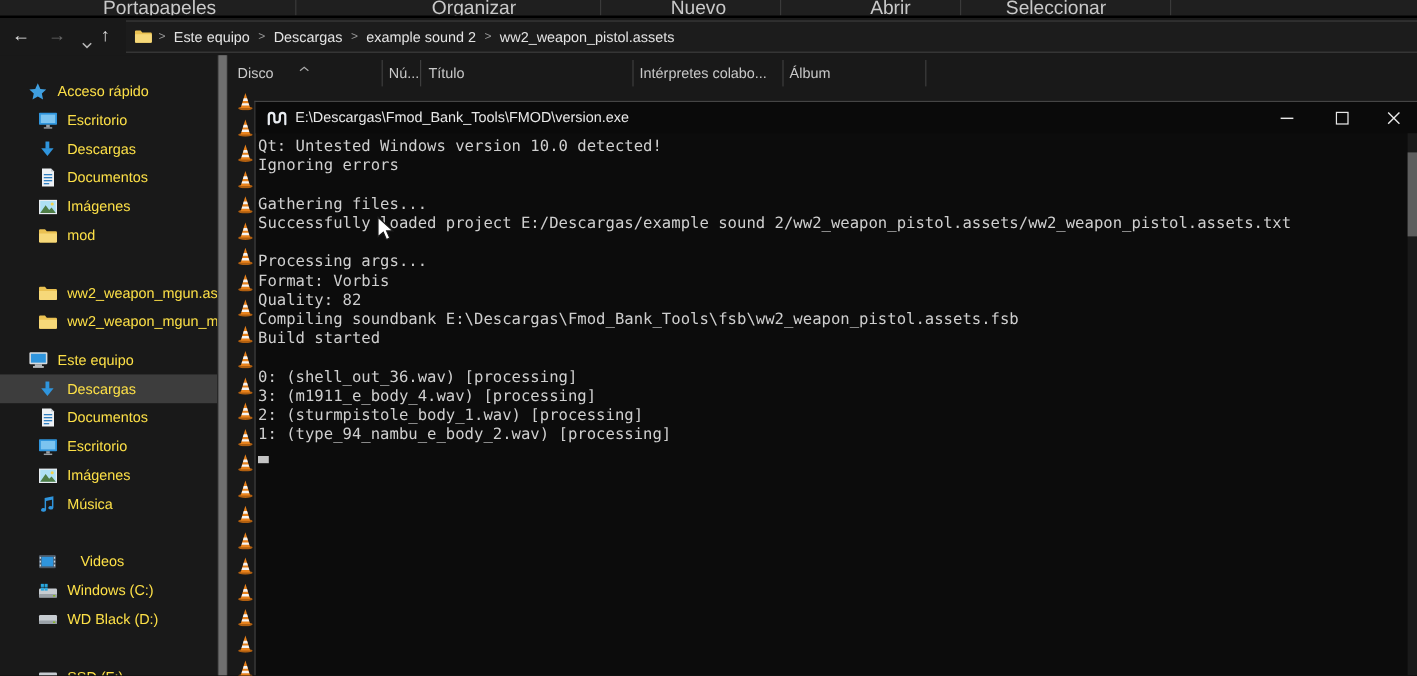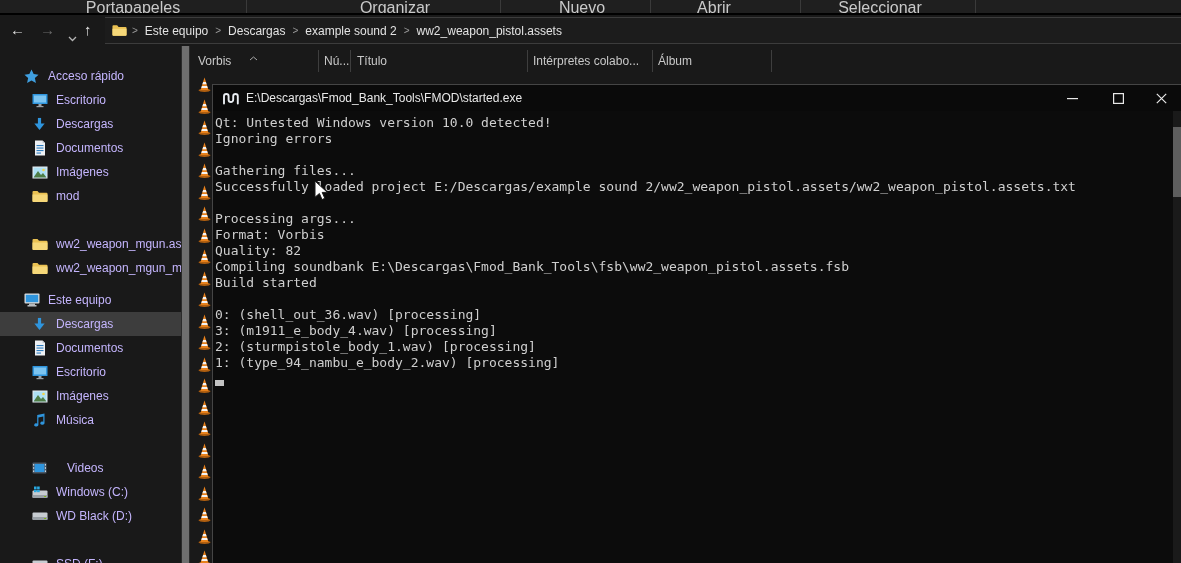--- a/index.html
+++ b/index.html
@@ -20,21 +20,21 @@
       border-top:1px solid #3c3c3c;border-bottom:1px solid #3c3c3c;display:flex;align-items:center;
       padding-left:7px;font-size:12px;color:#e3e3e3;white-space:nowrap}
   .crumb{padding:0 4px;cursor:default}
   .crumbsep{color:#9a9a9a;font-size:10px;padding:0 3px}
 
   
   #sidebar{position:absolute;left:0;top:46px;width:181px;bottom:0;background:#191919;overflow:hidden}
   .srow{position:absolute;left:0;width:181px;height:24px;display:flex;align-items:center;overflow:hidden;white-space:nowrap}
   .srow.sel{background:#3d3d3d}
   .srow .sicon{display:inline-flex;width:17px;justify-content:center;flex:none}
-  .srow .slabel{font-size:12px;color:#c4b5fd;margin-left:8px}
+  .srow .slabel{font-size:12px;color:#fde047;margin-left:8px}
   .srow.section{padding-left:23px}
   .srow.item{padding-left:31px}
   #side-scrollbar{position:absolute;left:181px;top:46px;width:9px;bottom:0;background:#2b2b2b}
   #side-scroll-thumb{position:absolute;left:182px;top:46px;width:7px;bottom:0;background:#6f6f6f}
 
   
   .colhead{position:absolute;top:54px;font-size:12px;color:#c9c9c9;white-space:nowrap;cursor:default}
   .colsep{position:absolute;top:50px;height:22px;width:1px;background:#3e3e3e}
   #sort-chevron{position:absolute;left:249px;top:47px}
 
@@ -61,21 +61,21 @@
 
   #mouse-cursor{position:absolute;left:314px;top:180px}
 </style>
 </head>
 <body>
 
 <div id="ribbon">
   <span class="rlabel" style="left:133px">Portapapeles</span>
   <span class="rlabel" style="left:395px">Organizar</span>
   <span class="rlabel" style="left:582px">Nuevo</span>
-  <span class="rlabel" style="left:714px">Abrir</span>
+  <span class="rlabel" style="left:742px">Abrir</span>
   <span class="rlabel" style="left:880px">Seleccionar</span>
   <div class="rsep" style="left:246px"></div>
   <div class="rsep" style="left:500px"></div>
   <div class="rsep" style="left:650px"></div>
   <div class="rsep" style="left:800px"></div>
   <div class="rsep" style="left:975px"></div>
 </div>
 <div id="ribbon-shadow"></div>
 
 <div id="navbar">
@@ -297,21 +297,21 @@
           <rect x="0.5" y="6" width="15" height="3" rx="1" fill="#9aa1a7"></rect>
           <rect x="12.2" y="7" width="1.8" height="1" fill="#7fba00"></rect>
         </svg>
       </span>
       <span class="slabel">SSD  (F:)</span>
     </div>
   </div>
 <div id="side-scrollbar"></div>
 <div id="side-scroll-thumb"></div>
 
-<span class="colhead" style="left:198px">Vorbis</span>
+<span class="colhead" style="left:198px">Disco</span>
 <span class="colhead" style="left:324px">Nú...</span>
 <span class="colhead" style="left:357px">Título</span>
 <span class="colhead" style="left:533px">Intérpretes colabo...</span>
 <span class="colhead" style="left:658px">Álbum</span>
 <div class="colsep" style="left:318px"></div>
 <div class="colsep" style="left:350px"></div>
 <div class="colsep" style="left:527px"></div>
 <div class="colsep" style="left:652px"></div>
 <div class="colsep" style="left:771px"></div>
 <span id="sort-chevron">
@@ -461,21 +461,21 @@
       </svg></span>
   </div>
 
 <div id="console">
   <div id="console-titlebar">
     <span id="console-fmod">
       <svg width="17" height="13" viewBox="0 0 17 13">
           <path d="M2 11.5 V4.3 a2.3 2.3 0 0 1 4.6 0 v3.4 a2.3 2.3 0 0 0 4.6 0 V4.3 a2.3 2.3 0 0 1 4.6 0 v7.2" stroke="#e9edf2" stroke-width="1.9" fill="none" stroke-linecap="round"></path>
         </svg>
     </span>
-    <span id="console-title">E:\Descargas\Fmod_Bank_Tools\FMOD\started.exe</span>
+    <span id="console-title">E:\Descargas\Fmod_Bank_Tools\FMOD\version.exe</span>
     <div id="console-buttons">
       <div class="wbtn">
         <svg width="11" height="11" viewBox="0 0 11 11">
             <rect x="0" y="5" width="11" height="1.2" fill="#e8e8e8"></rect>
           </svg>
       </div>
       <div class="wbtn">
         <svg width="11" height="11" viewBox="0 0 11 11">
             <rect x="0.6" y="0.6" width="9.8" height="9.8" fill="none" stroke="#e8e8e8" stroke-width="1.2"></rect>
           </svg>

